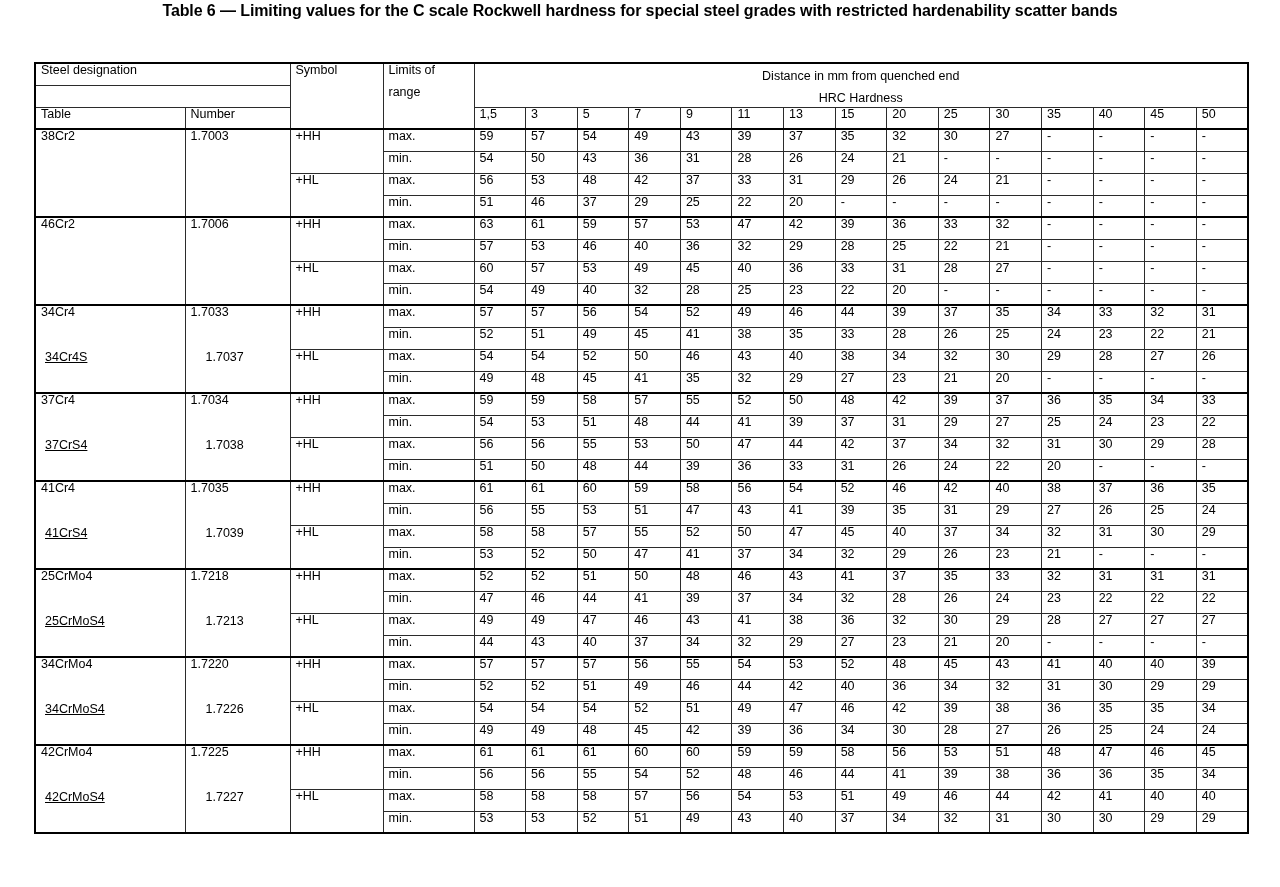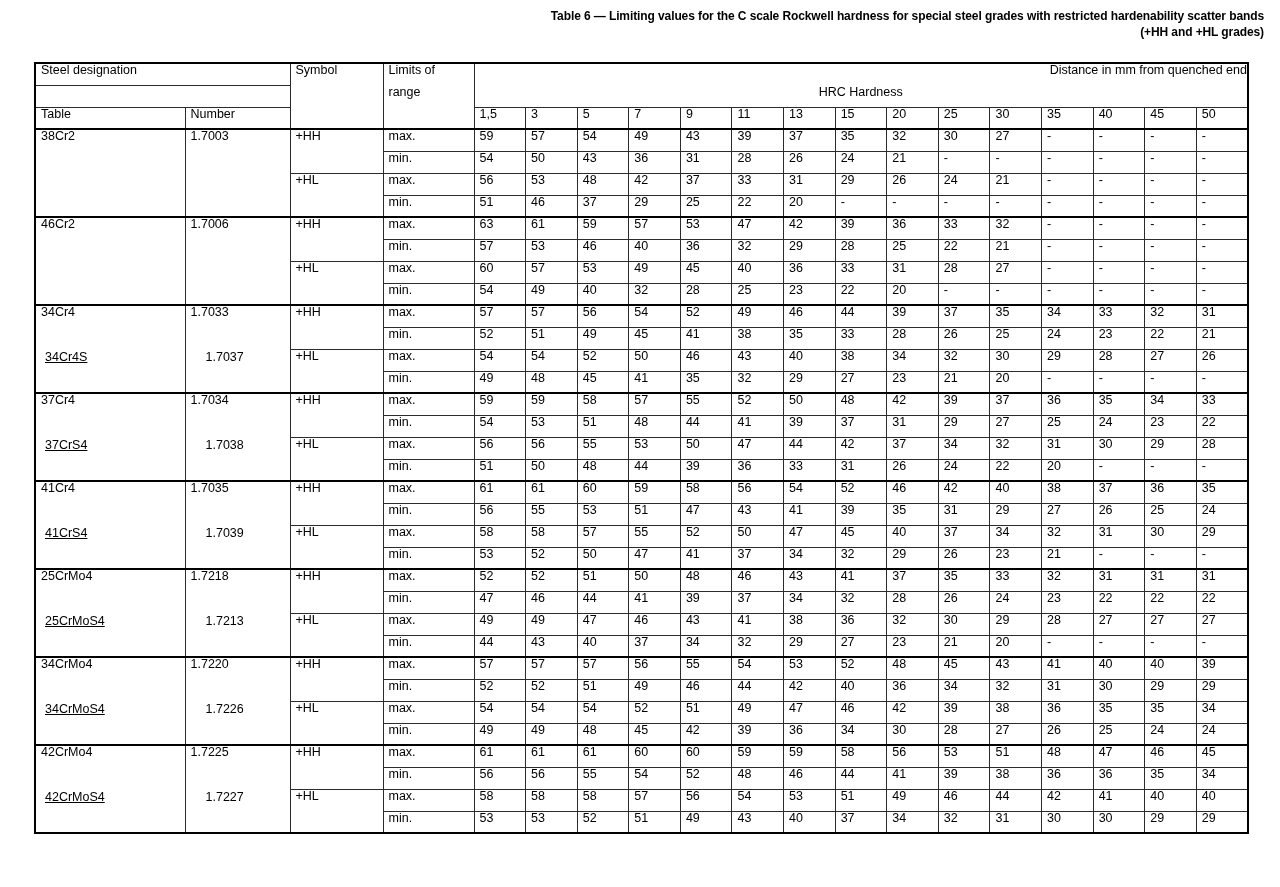--- a/index.html
+++ b/index.html
@@ -20,23 +20,22 @@
     position: relative;
     width: 1280px;
     height: 887px;
     box-sizing: border-box;
   }
 
   
   .table-title {
     width: 1248px;
     margin: 0 auto;
-    padding-top: 8px;
-    text-align: right;
-    font-size: 12px;
+    text-align: center;
+    font-size: 16px;
     font-weight: bold;
     line-height: 1.35;
     letter-spacing: -0.1px;
   }
   .table-title .line2 { display: block; }
 
   
   .table-wrap {
     position: absolute;
     left: 34px;
@@ -90,22 +89,21 @@
     height: 24px;
     border-top: none;
   }
 
   .span-head {
     text-align: center !important;
     padding-left: 0 !important;
   }
   .span-head .sh1 {
     display: block;
-    padding-top: 0;
-    text-align: right;
+    padding-top: 6px;
   }
   .span-head .sh2 {
     display: block;
     padding-top: 8px;
   }
   .hcell-pad2 { padding-top: 1px; }
 
   
   tr.block-start > td { border-top: 2px solid #000; }
 
@@ -140,21 +138,20 @@
     top: 45px;
   }
 </style>
 </head>
 <body>
 
 <div class="page">
 
   <div class="table-title">
     <span>Table 6 — Limiting values for the C scale Rockwell hardness for special steel grades with restricted hardenability scatter bands</span>
-    <span class="line2">(+HH and +HL grades)</span>
   </div>
 
   <div class="table-wrap">
     <table class="hrc">
       <colgroup>
         <col class="hdr-desig">
         <col class="hdr-num">
         <col class="hdr-sym">
         <col class="hdr-lim">
         <col class="hdr-dist">

